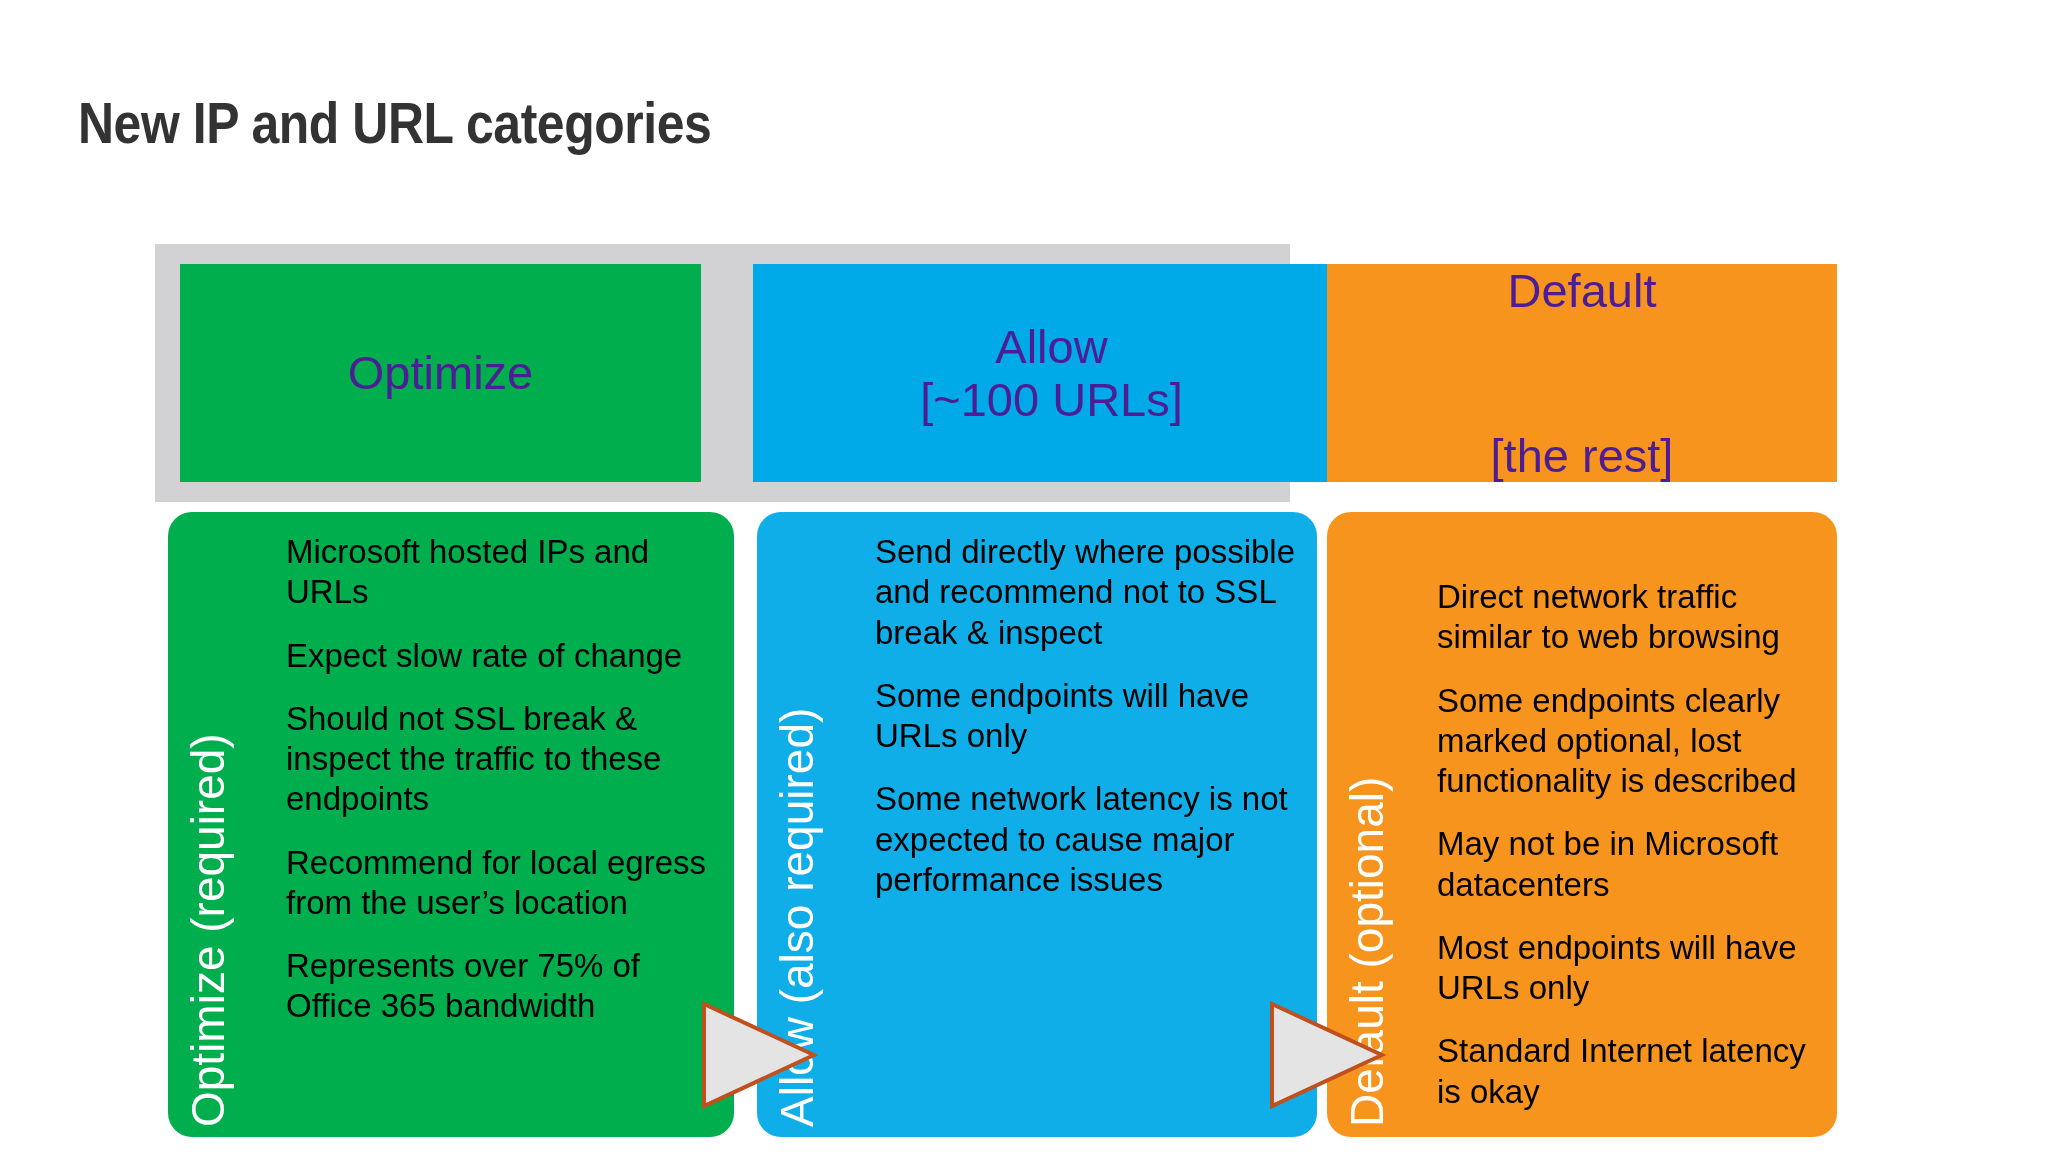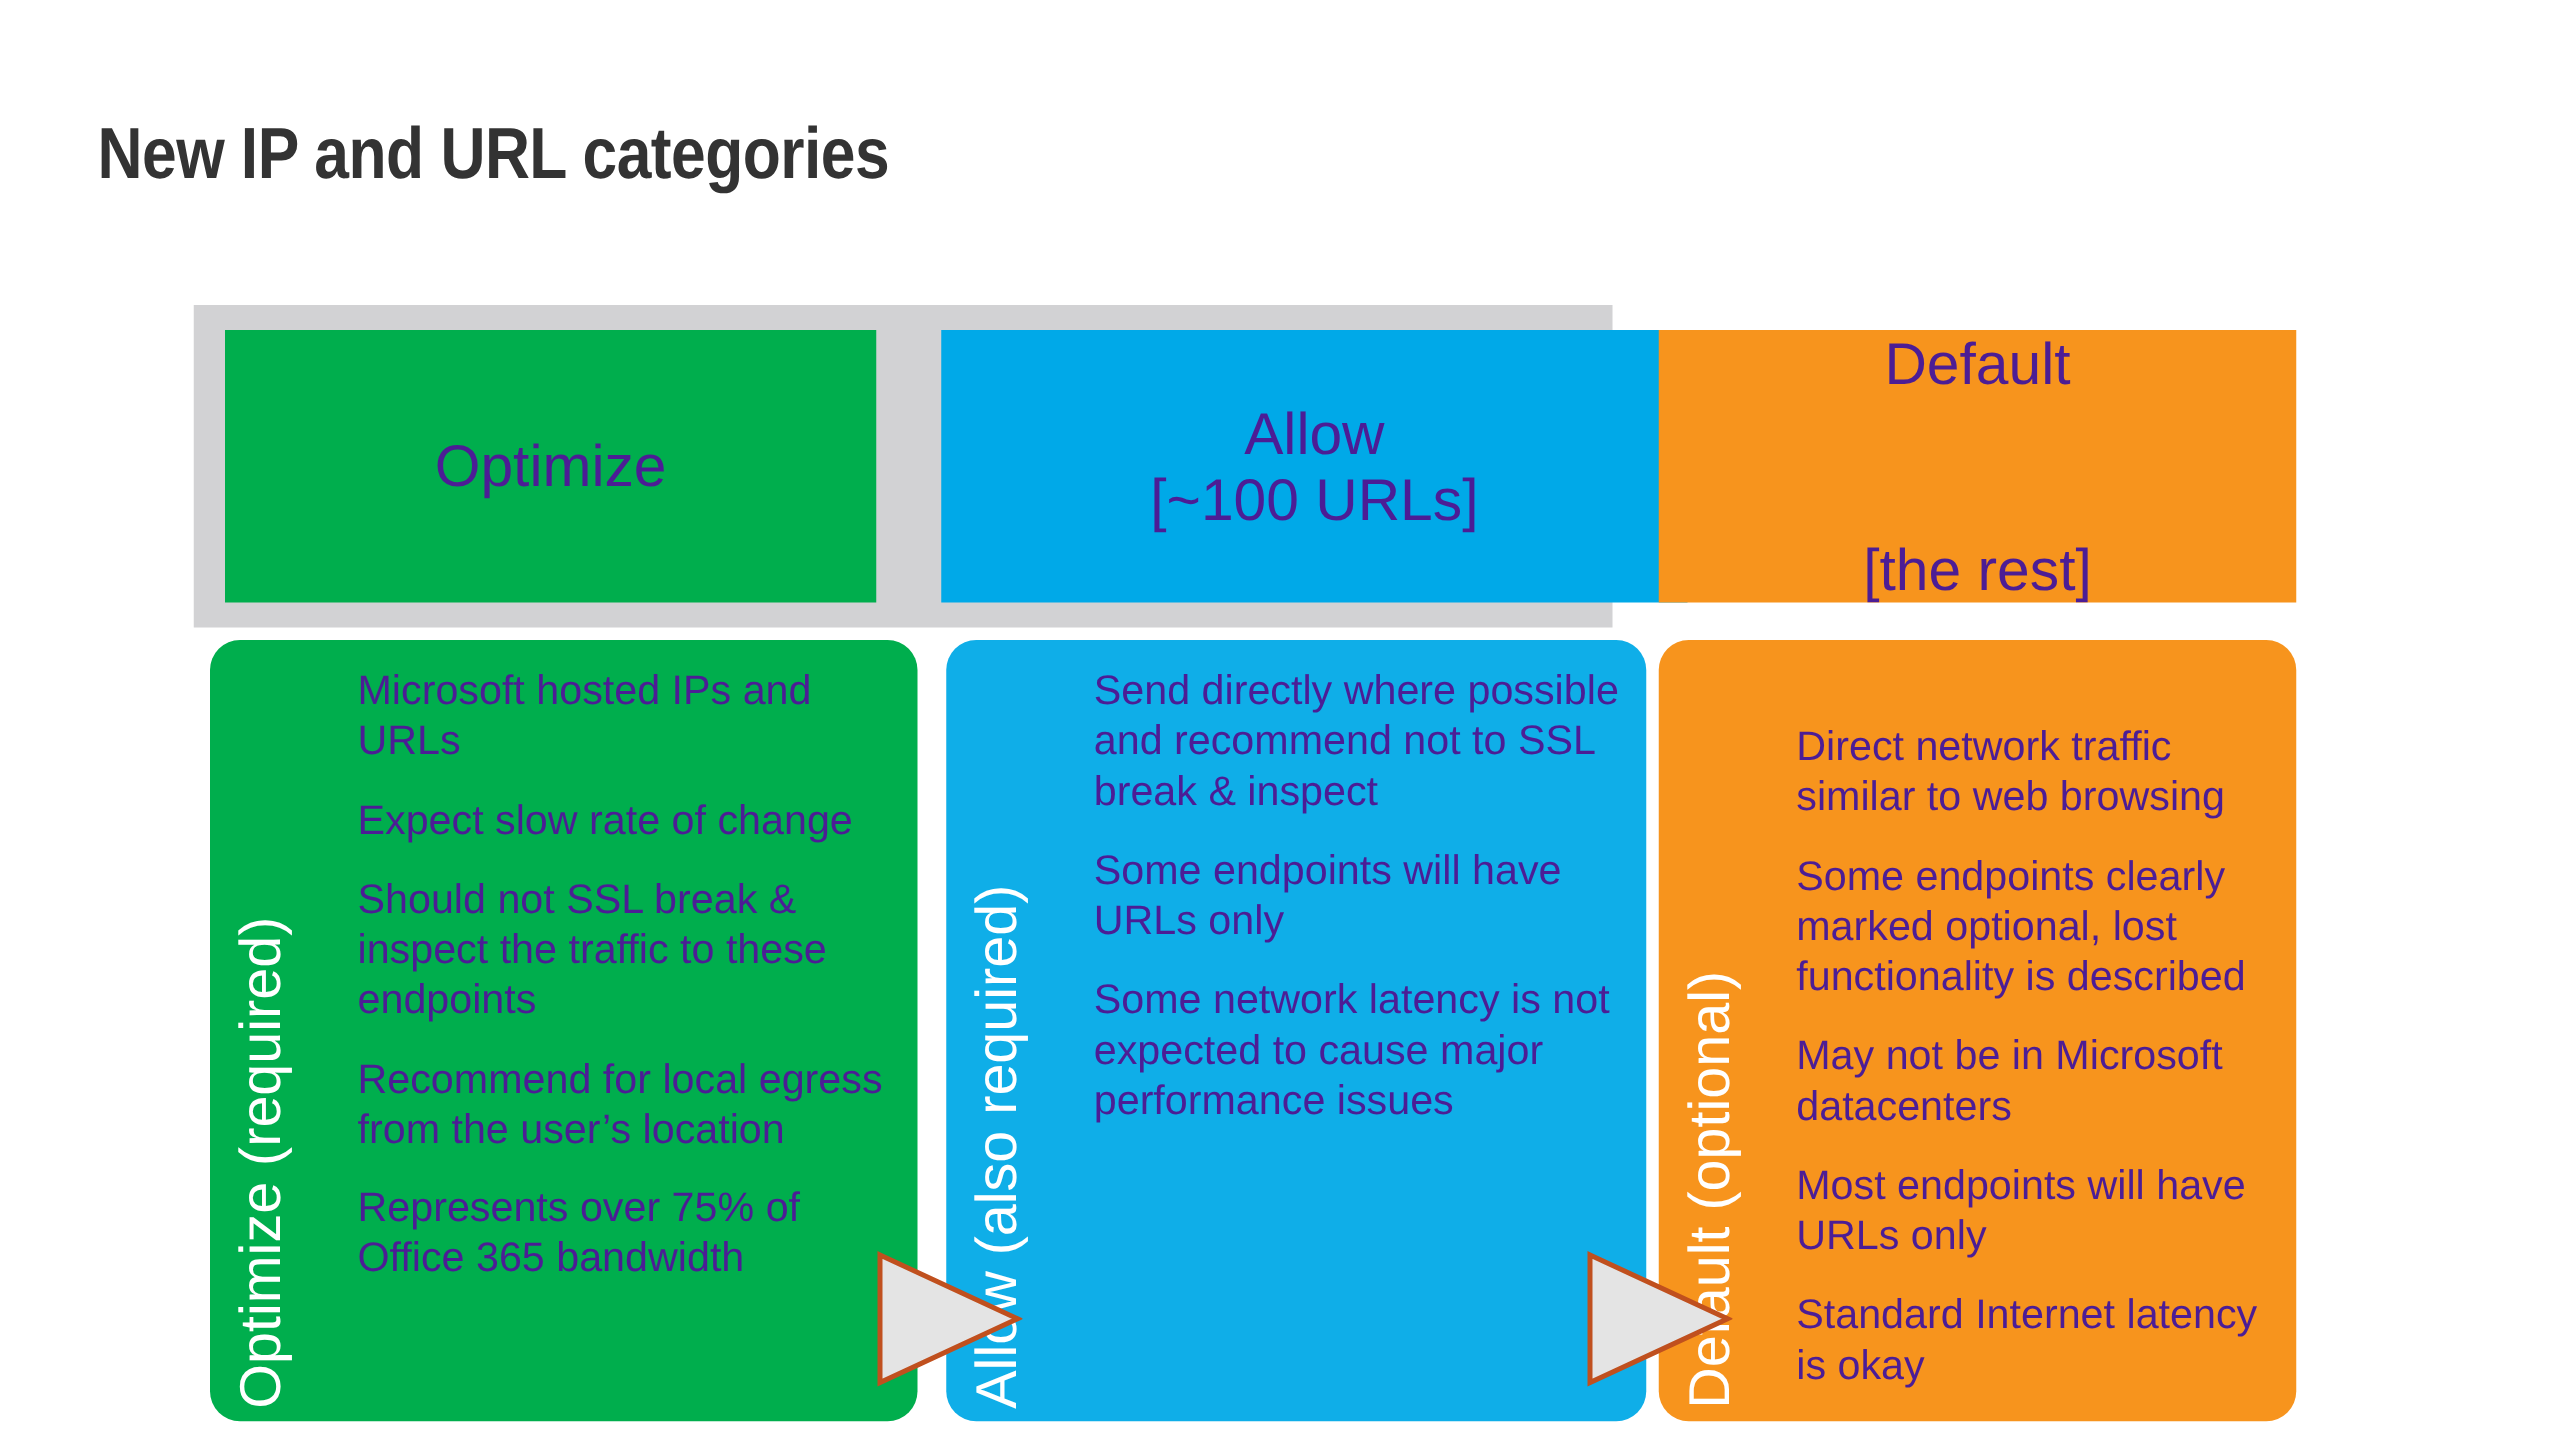--- a/index.html
+++ b/index.html
@@ -116,21 +116,21 @@
   #body-optimize .side-label { bottom: 0; left: 76px; }
   #body-allow    .side-label { bottom: 0; left: 76px; }
   #body-default  .side-label { bottom: 0; left: 76px; }
 
   
   .bullets {
     position: absolute;
     top: 20px;
     right: 14px;
     left: 118px;
-    color: #4c1d95;
+    color: #000000;
     font-size: 33px;
     line-height: 1.22;
   }
   #body-default .bullets { left: 110px; right: 10px; margin-top: 45px; }
   .bullets p {
     margin: 0 0 23px 0;
   }
 
   
   .arrow {

